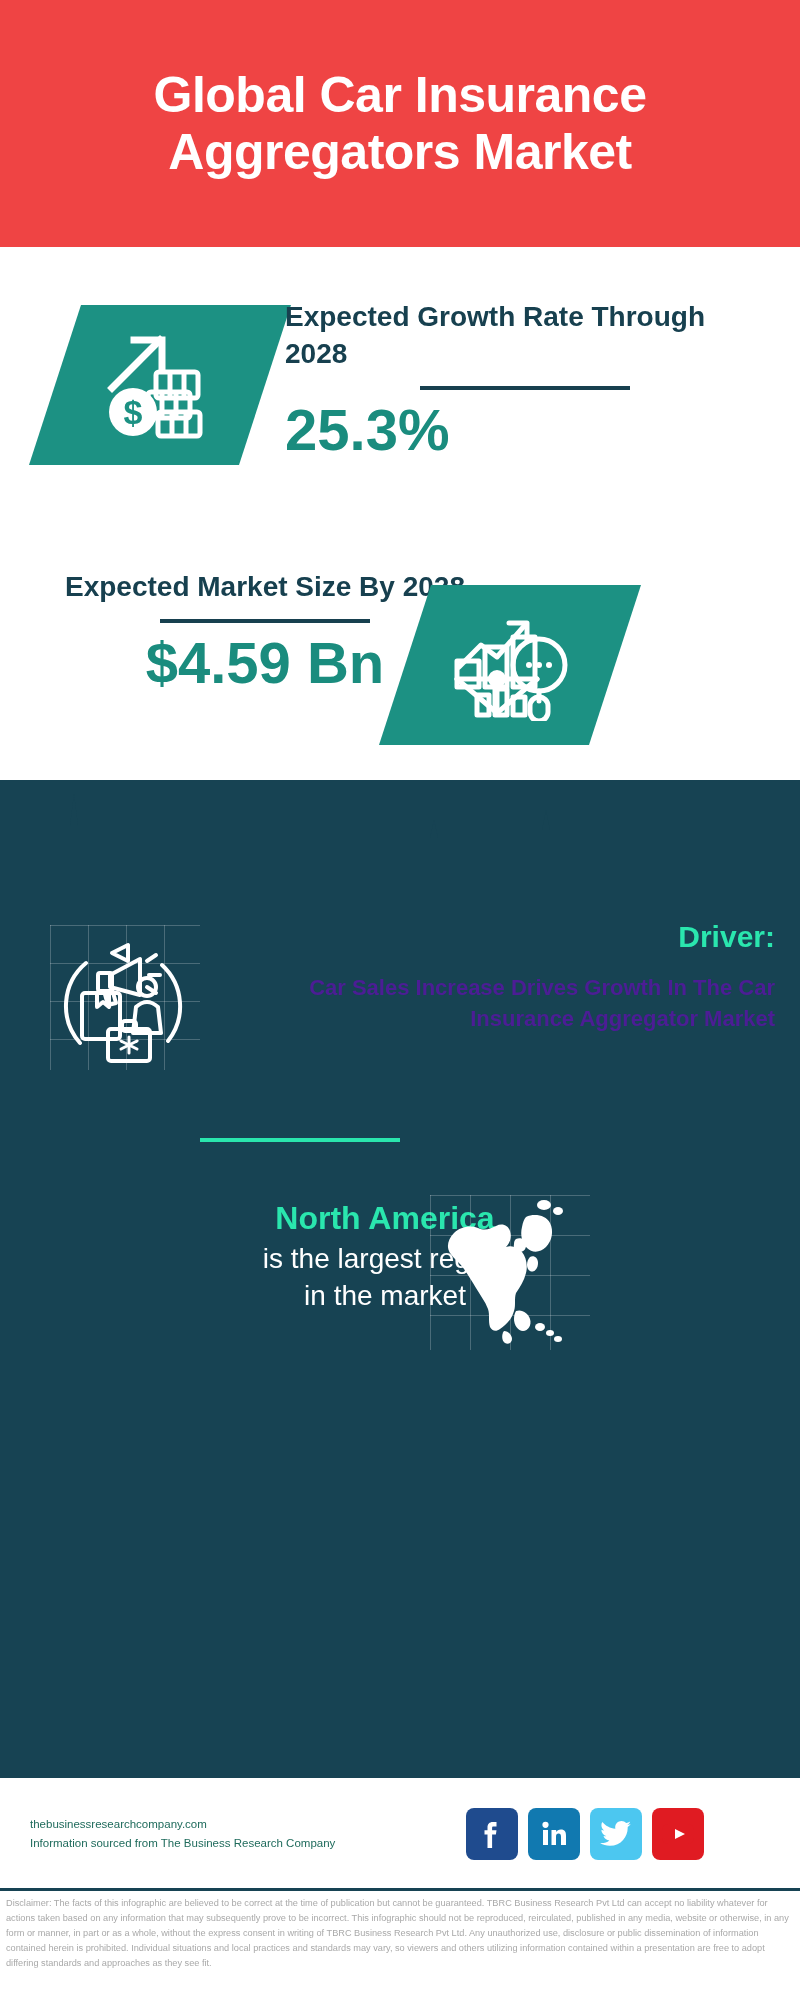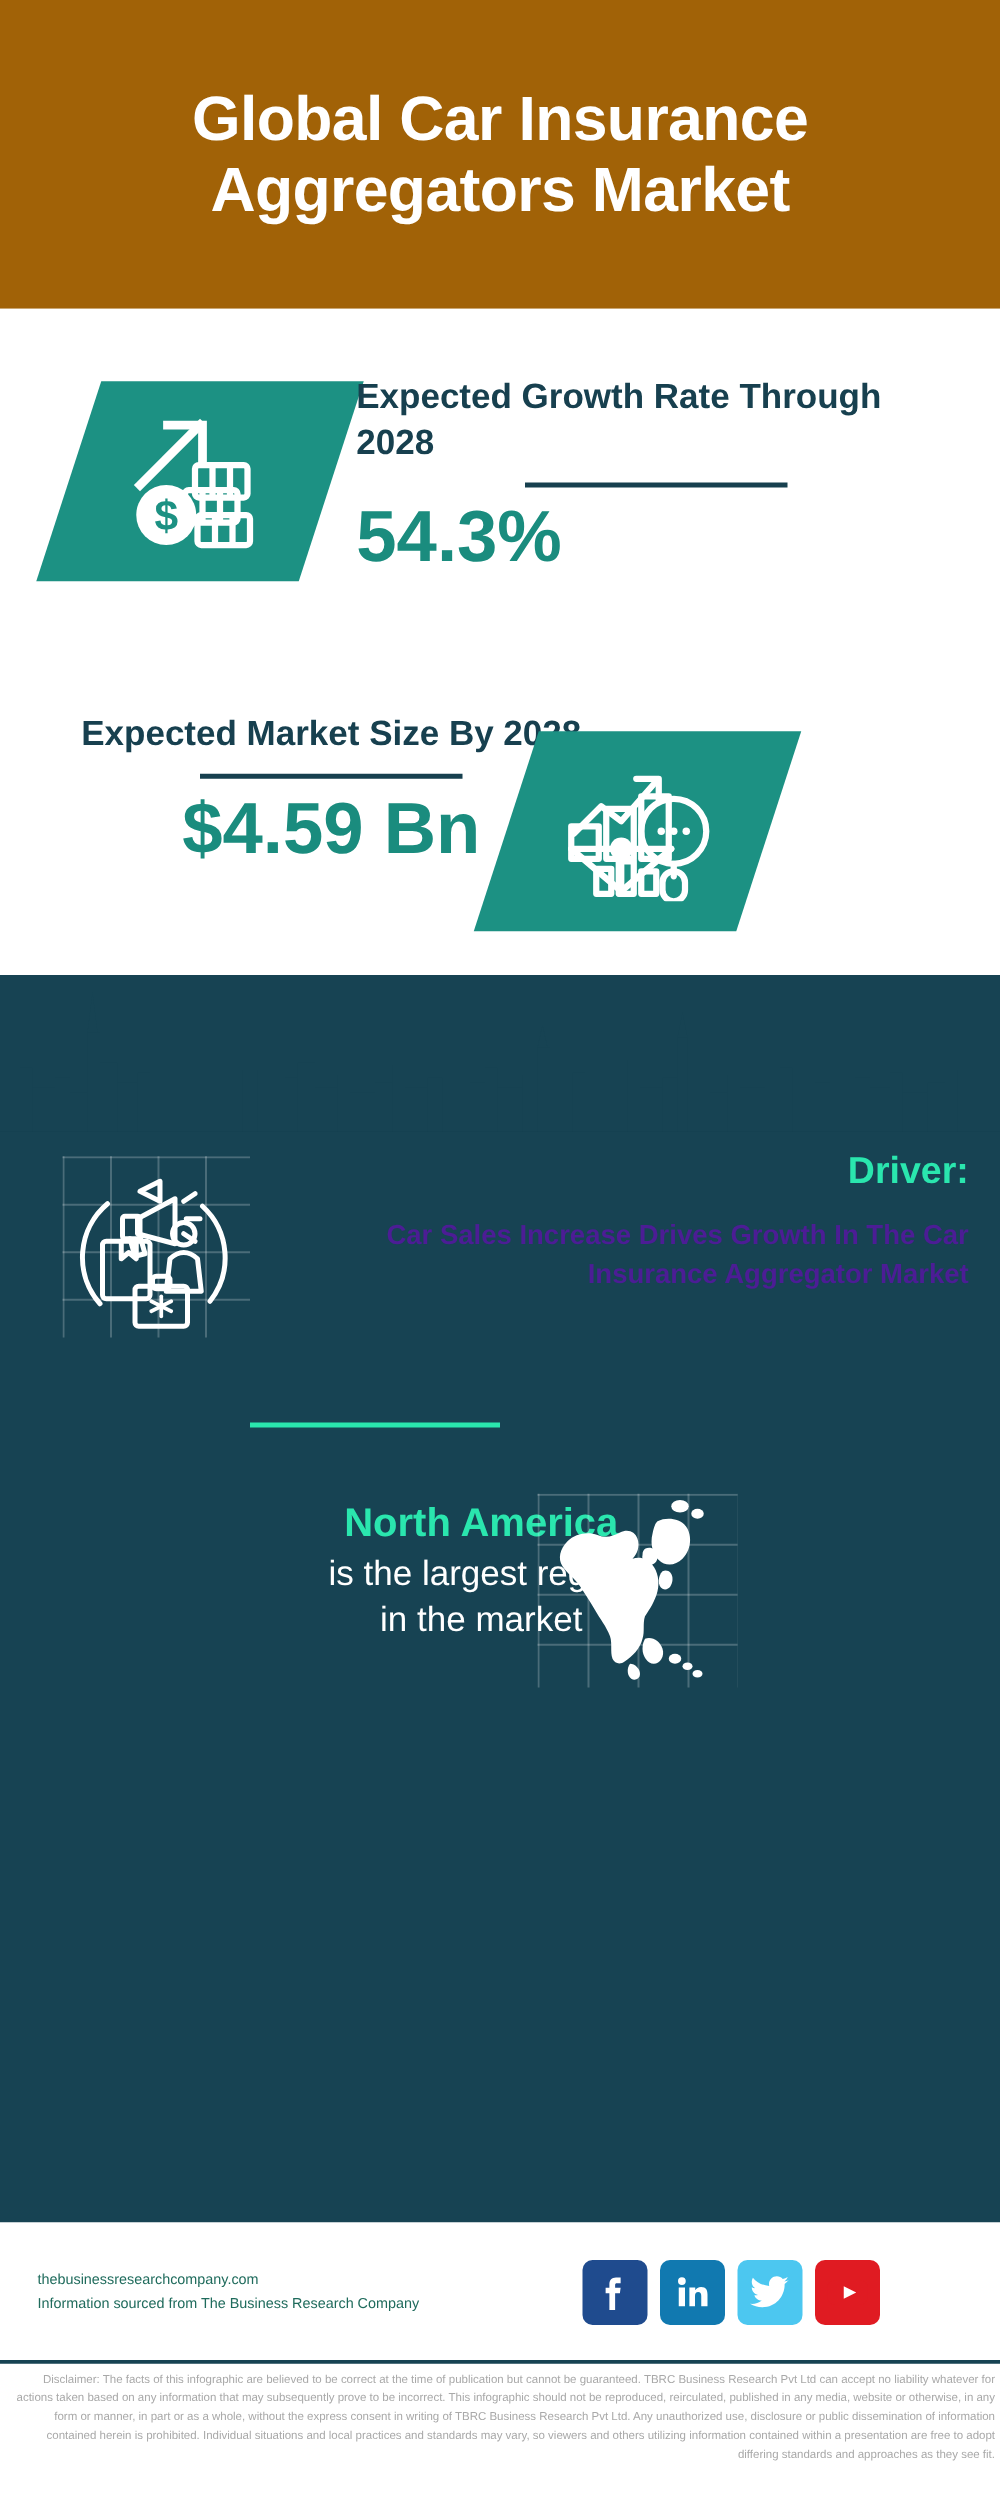--- a/index.html
+++ b/index.html
@@ -6,21 +6,21 @@
   html,body{ background:#ffffff; }
   body{
     width:800px; height:2000px; position:relative; overflow:hidden;
     font-family:"Liberation Sans", sans-serif;
     color:#17404f;
   }
 
   
   .header{
     position:absolute; left:0; top:0; width:800px; height:247px;
-    background:#a16207;
+    background:#ef4444;
     display:flex; align-items:center; justify-content:center;
   }
   .header-title{
     color:#ffffff;
     font-size:50px; line-height:1.14; font-weight:bold;
     text-align:center; letter-spacing:-0.5px;
     width:740px;
     font-family:"Liberation Sans", sans-serif;
   }
 
@@ -132,21 +132,21 @@
   .s-tw{ background:#4cc7f0; }
   .s-yt{ background:#e01b22; }
 
   .footer-rule{
     position:absolute; left:0; top:1888px; width:800px; height:3px;
     background:#174353;
   }
   .disclaimer{
     position:absolute; left:6px; top:1896px; width:790px;
     color:#a9a9a9; font-size:9.2px; line-height:1.62;
-    text-align:right;
+    text-align:left;
   }
 </style>
 </head>
 <body>
 
 <div class="header">
   <div class="header-title">Global Car Insurance Aggregators Market</div>
 </div>
 
 <div class="white-zone"></div>
@@ -168,21 +168,21 @@
       <line x1="72" y1="82" x2="72" y2="106"></line>
       <line x1="86" y1="82" x2="86" y2="106"></line>
     </g>
     <circle cx="33" cy="82" r="24" fill="#ffffff"></circle>
     <text x="33" y="94" font-size="34" font-weight="bold" text-anchor="middle" fill="#1c9183" font-family="Liberation Sans, sans-serif">$</text>
   </svg>
 </div>
 <div class="stat1-text">
   <div class="stat-label">Expected Growth Rate Through 2028</div>
   <div class="stat-rule"></div>
-  <div class="stat-value">54.3%</div>
+  <div class="stat-value">25.3%</div>
 </div>
 
 <div class="stat2-text">
   <div class="stat-label">Expected Market Size By 2028</div>
   <div class="stat-rule"></div>
   <div class="stat-value">$4.59 Bn</div>
 </div>
 <div class="para stat2-icon">
   <svg width="118" height="112" viewBox="0 0 118 112">
     <g stroke="#ffffff" stroke-width="5" fill="none" stroke-linecap="round" stroke-linejoin="round">

